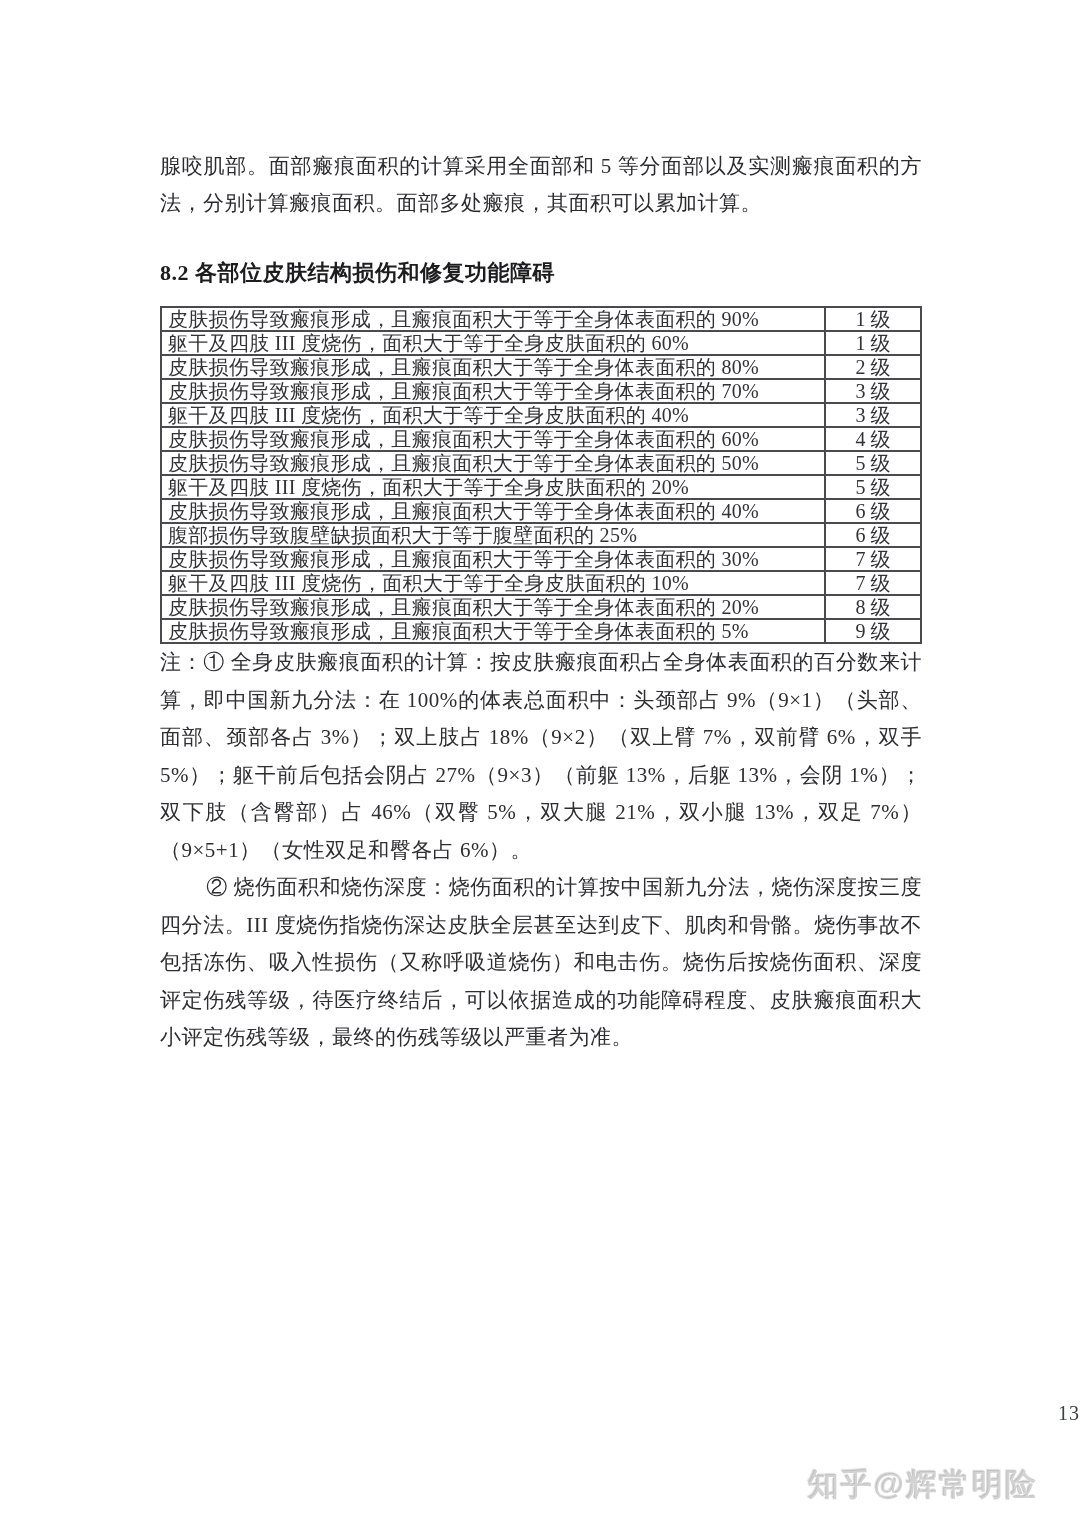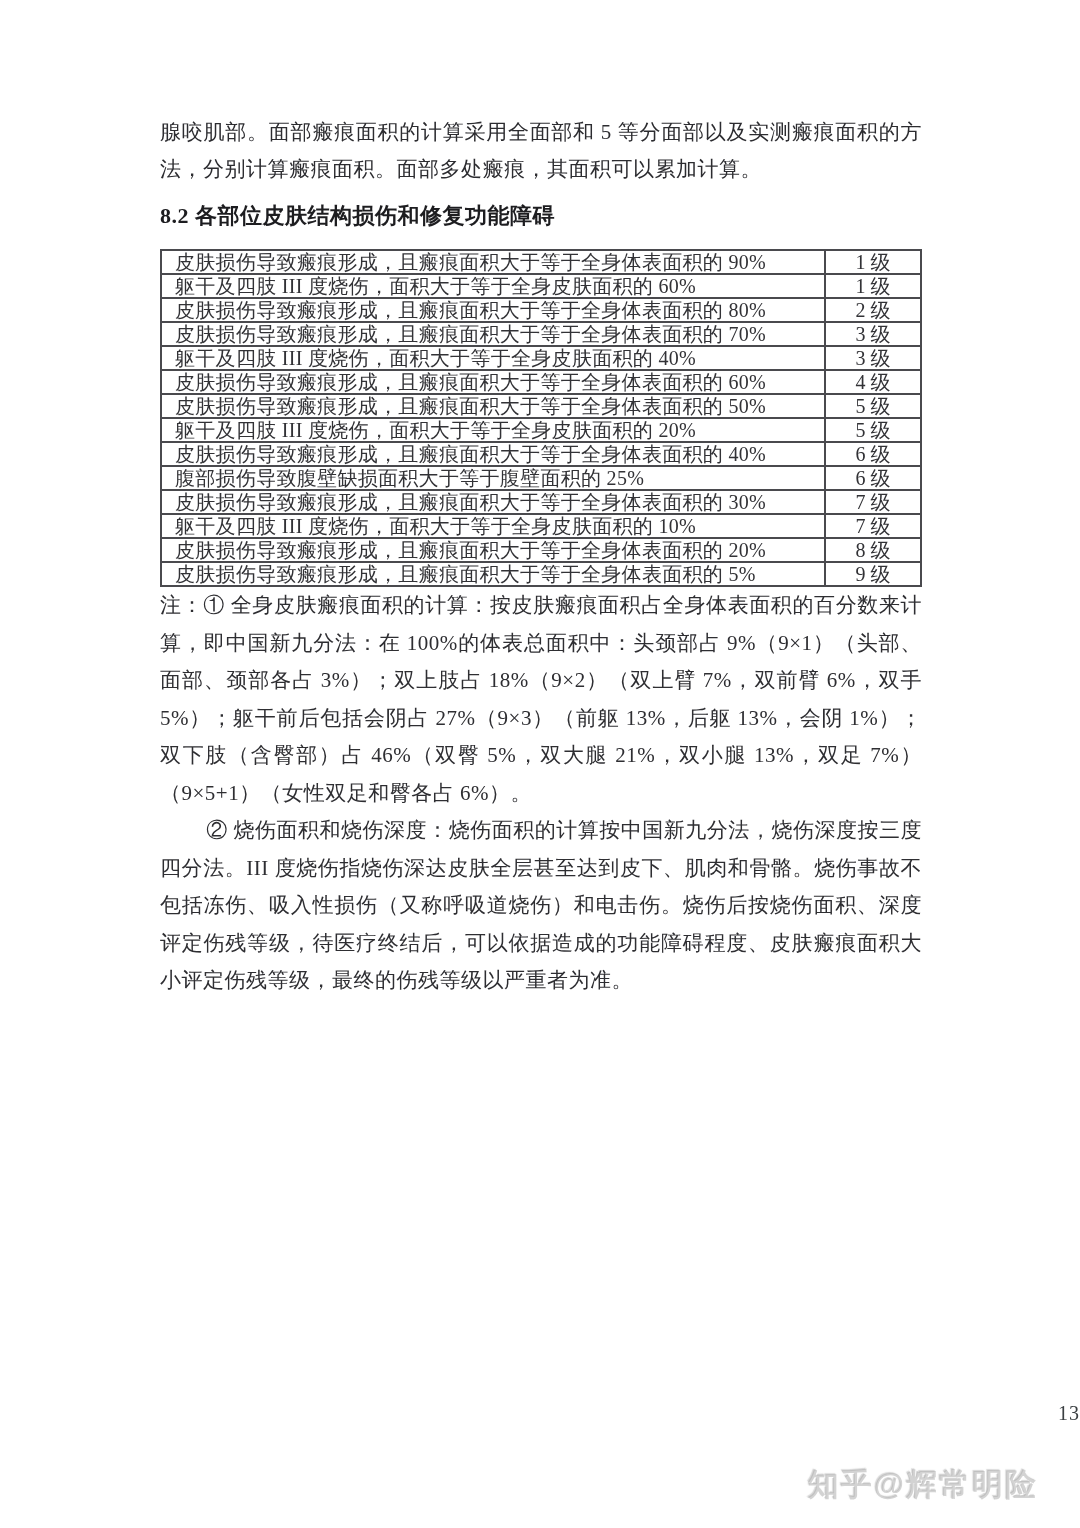--- a/index.html
+++ b/index.html
@@ -8,49 +8,49 @@
     width: 1080px;
     height: 1528px;
     position: relative;
     font-family: "Liberation Serif", "DejaVu Serif", serif;
     color: #2c2c30;
     overflow: hidden;
   }
   .page {
     position: absolute;
     left: 160px;
-    top: 114px;
+    top: 148px;
     width: 762px;
   }
   .body-par {
     font-size: 21px;
     line-height: 37px;
     text-align: justify;
     letter-spacing: 0.5px;
   }
   .indent-1 { text-indent: 2.2em; }
   .section-heading {
-    margin-top: 13px;
+    margin-top: 36px;
     margin-bottom: 18px;
     font-size: 22px;
     font-weight: bold;
     color: #1d1d20;
     letter-spacing: 0.5px;
   }
   table.grading {
     width: 100%;
     border-collapse: collapse;
     table-layout: fixed;
   }
   table.grading td {
     border: 2px solid #4a4a4e;
     font-size: 20px;
     height: 22.8px;
     line-height: 22px;
-    padding: 0 13px;
+    padding: 0 6px;
     white-space: nowrap;
     overflow: hidden;
     color: #323236;
   }
   td.desc-cell { width: auto; padding-left: 8px; letter-spacing: 0.3px; }
   td.grade-cell { width: 96px; text-align: center; border-radius: 7px; }
   .notes { }
   .note-par {
     font-size: 21px;
     line-height: 37.5px;

